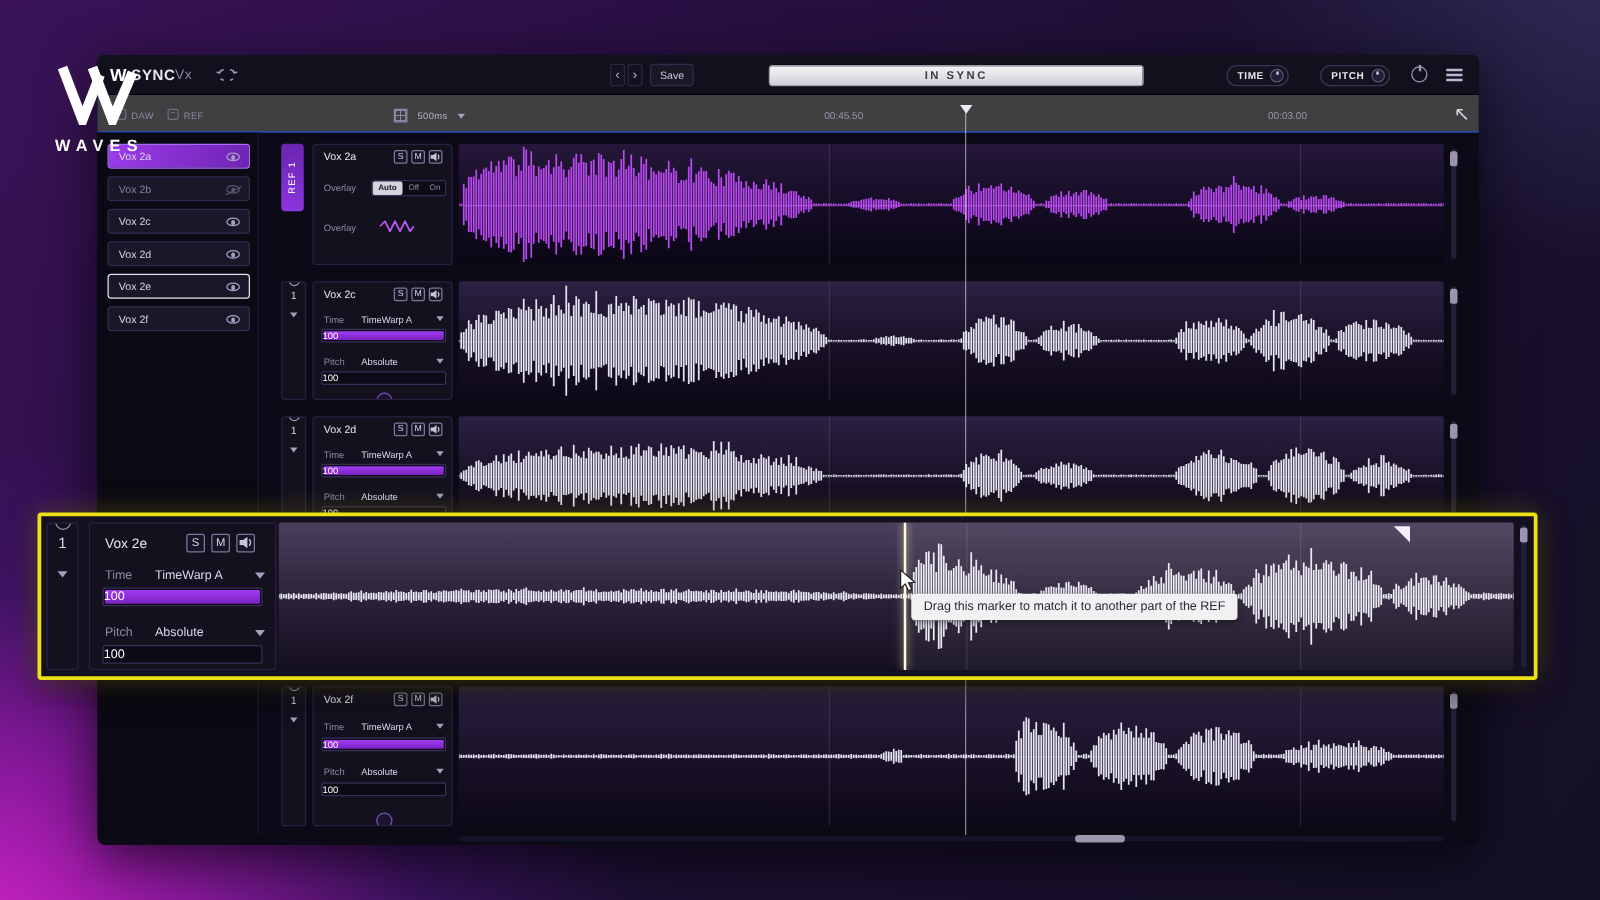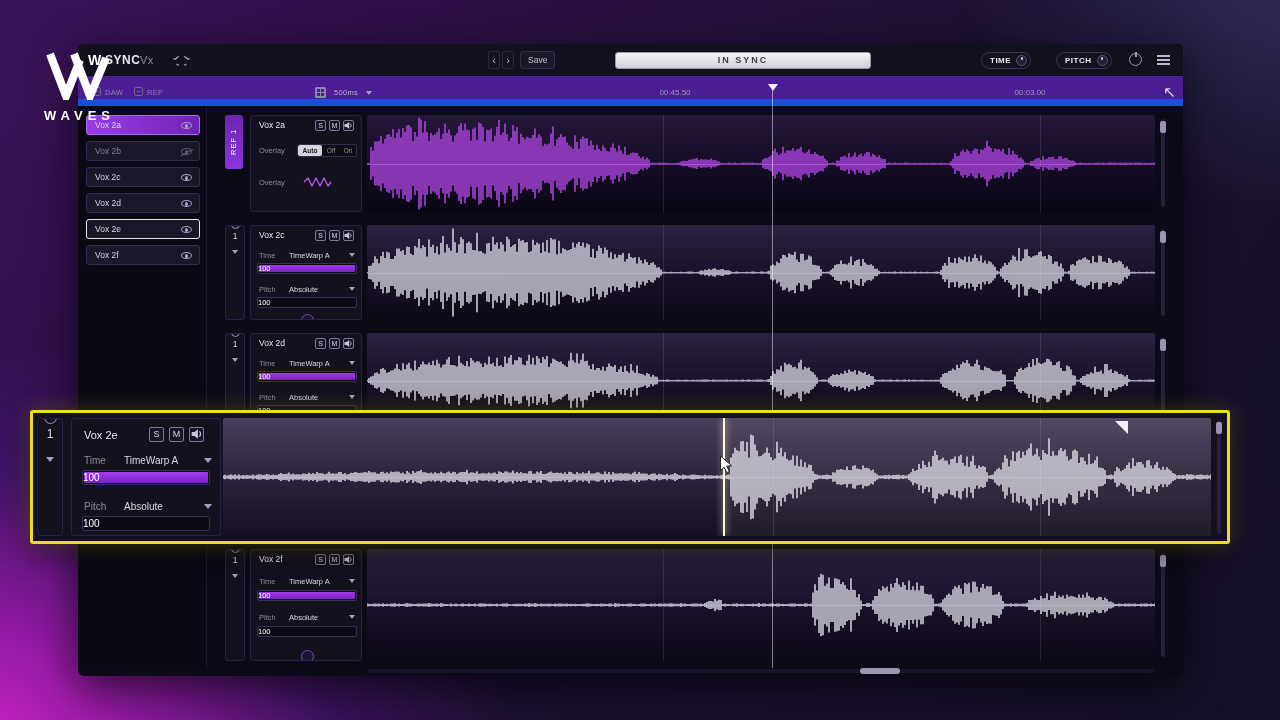--- a/index.html
+++ b/index.html
@@ -23,21 +23,21 @@
 .savebtn{background:#1a1726;border:1px solid #332c4e;border-radius:3px;color:#c8c5d8;font-size:8.5px;line-height:16px;padding:0 7px}
 .insync{background:linear-gradient(180deg,#f4f4f7,#d0d0d9);border:1px solid #9a9aa6;border-radius:3px;color:#3a3a46;font-size:9px;font-weight:bold;letter-spacing:2px;text-align:center;line-height:15px}
 .pill{background:#15121f;border:1px solid #3a3454;border-radius:9px;display:flex;align-items:center;gap:5px;padding:0 3px 0 8px;height:17px}
 .pill span{color:#e8e6f2;font-size:8px;font-weight:bold;letter-spacing:.5px}
 .knob{width:11px;height:11px;border-radius:50%;background:#221e36;border:1px solid #5a5478;position:relative}
 .knob::after{content:"";position:absolute;left:50%;top:1px;width:2px;height:3px;margin-left:-1px;background:#c8c4da;border-radius:1px}
 .pwr{border:1.5px solid #9a96b4;border-radius:50%;position:relative}
 .pwr::before{content:"";position:absolute;left:50%;top:-2px;width:2px;height:5px;margin-left:-1px;background:#9a96b4}
 .burger{width:13px;height:2px;background:#bcb8d4;box-shadow:0 4px 0 #bcb8d4,0 8px 0 #bcb8d4}
 
-.ruler{position:absolute;left:0;top:32px;right:0;height:30px;background:#4c1d95;border-bottom:7px solid #1d4ed8}
+.ruler{position:absolute;left:0;top:32px;right:0;height:30px;background:#404040;border-bottom:1px solid #1d4ed8}
 .rlabel{color:#8d89a3;font-size:7.5px;letter-spacing:.3px}
 .ts{color:#9a96ae;font-size:8px;text-align:center;width:74px}
 .miniic{width:9px;height:9px;border:1px solid #6f6a88;border-radius:2px;color:#9a96ae;font-size:6px;line-height:7px;text-align:center}
 .gridicon{width:11px;height:11px;border:1px solid #8d89a3;background-image:linear-gradient(to right,#8d89a3 1px,transparent 1px),linear-gradient(to bottom,#8d89a3 1px,transparent 1px);background-size:4px 4px;border-radius:1px}
 .ph-tri{width:0;height:0;border-left:5px solid transparent;border-right:5px solid transparent;border-top:7px solid #eceaf4}
 
 .sidebar{position:absolute;left:0;top:62px;width:129px;height:562px;background:#0b0914;border-right:1px solid #1c1830}
 .sitem{position:absolute;left:8px;width:114px;height:20px;background:#1b1728;border:1px solid #332b4d;border-radius:3px}
 .sitem .lab{position:absolute;left:8px;top:4px;font-size:8.5px;color:#d8d5e6}
 .eye{position:absolute;right:7px;top:6px;width:11px;height:7px;border:1px solid #a59fc0;border-radius:50%}
@@ -107,21 +107,21 @@
           <path d="M10.5 8 A4.2 4.2 0 1 0 9.6 3" fill="none" stroke="#9a96b4" stroke-width="1.3"></path>
           <path d="M11 1 L9.6 3.4 L7.2 2.6" fill="none" stroke="#9a96b4" stroke-width="1.2"></path>
         </svg></span>
     <span class="abs" style="left:106px;top:10px"><svg width="13" height="12" viewBox="0 0 13 12" style="transform:scaleX(-1)">
           <path d="M10.5 8 A4.2 4.2 0 1 0 9.6 3" fill="none" stroke="#9a96b4" stroke-width="1.3"></path>
           <path d="M11 1 L9.6 3.4 L7.2 2.6" fill="none" stroke="#9a96b4" stroke-width="1.2"></path>
         </svg></span>
     <div class="abs navbtn" style="left:410px;top:7px">‹</div>
     <div class="abs navbtn" style="left:424px;top:7px">›</div>
     <div class="abs savebtn" style="left:442px;top:7px">Save</div>
-    <div class="abs insync" style="left:537px;top:8px;width:256px;height:17px">IN SYNC</div>
+    <div class="abs insync" style="left:537px;top:8px;width:300px;height:17px">IN SYNC</div>
     <div class="abs pill" style="left:903px;top:8px">
       <span>TIME</span>
       <span class="knob"></span>
     </div>
     <div class="abs pill" style="left:978px;top:8px">
       <span>PITCH</span>
       <span class="knob"></span>
     </div>
     <div class="abs pwr" style="left:1051px;top:9px;width:13px;height:13px"></div>
     <div class="abs burger" style="left:1079px;top:11px"></div>
@@ -356,20 +356,21 @@
     <div class="shade" style="left:500px;right:0"></div>
     <div class="grid" style="left:550px"></div>
     <div class="grid" style="left:817px"></div>
     <div class="cline"></div>
     <div class="marker" style="left:500px"></div>
     <div class="flag" style="left:892px;top:3px"></div>
   </div>
   <span class="abs" style="left:686px;top:42px;z-index:5"><svg width="15" height="19" viewBox="0 0 15 19">
         <path d="M1.5 1 L1.5 15.5 L5.2 12.2 L7.8 17.6 L10.4 16.4 L7.8 11.2 L12.8 10.8 Z" fill="#fff" stroke="#222" stroke-width="1"></path>
       </svg></span>
+  <div class="tooltip" style="left:696px;top:62px">Drag this marker to match it to another part of the REF</div>
   <div class="vslider" style="left:1184px;top:7px;height:114px"></div>
 </div>
 
 <div class="waveslogo">
   <svg width="78" height="50" viewBox="0 0 78 50">
     <path d="M6 4 L22 46 L36 10" stroke="#fff" stroke-width="8" fill="none"></path>
     <path d="M30 4 L46 46 L62 8" stroke="#fff" stroke-width="8" fill="none"></path>
   </svg>
   <div class="wavestext">WAVES</div>
 </div>

